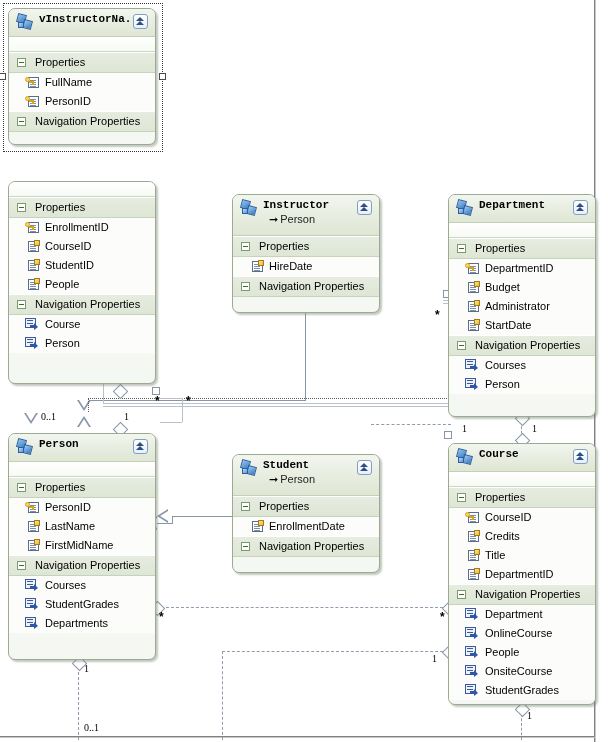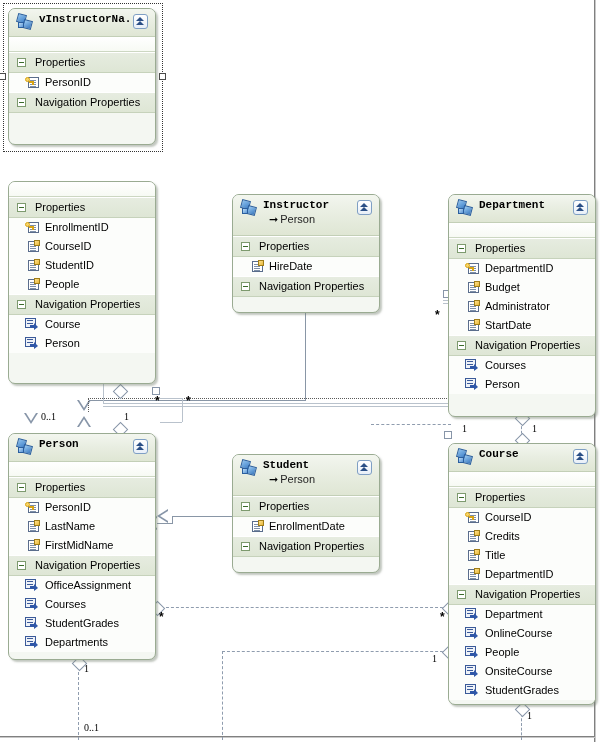--- a/index.html
+++ b/index.html
@@ -316,20 +316,28 @@
         <div class="hdrfill"></div>
         <div class="sect"><span class="exp"></span><span>Properties</span></div>
         <div class="proplist">
           <div class="prop"><span class="picon">
               <span class="page"></span>
               <span class="key">
                 <span class="kh"></span>
                 <span class="kb"></span>
                 <span class="kt"></span>
               </span>
+            </span><span>FullName</span></div>
+          <div class="prop"><span class="picon">
+              <span class="page"></span>
+              <span class="key">
+                <span class="kh"></span>
+                <span class="kb"></span>
+                <span class="kt"></span>
+              </span>
             </span><span>PersonID</span></div>
         </div>
         <div class="sect"><span class="exp"></span><span>Navigation Properties</span></div>
       </div>
       <div class="entity" style="left: 8px; top: 181px; width: 148px; height: 203px;">
         <div class="hdrfill"></div>
         <div class="sect"><span class="exp"></span><span>Properties</span></div>
         <div class="proplist">
           <div class="prop"><span class="picon">
               <span class="page"></span>
@@ -474,26 +482,20 @@
               <span class="corner"></span>
             </span><span>FirstMidName</span></div>
         </div>
         <div class="sect"><span class="exp"></span><span>Navigation Properties</span></div>
         <div class="proplist">
           <div class="prop"><span class="nicon">
               <span class="nbox"></span>
               <span class="nl1"></span>
               <span class="nl2"></span>
               <span class="narr"></span>
-            </span><span>OfficeAssignment</span></div>
-          <div class="prop"><span class="nicon">
-              <span class="nbox"></span>
-              <span class="nl1"></span>
-              <span class="nl2"></span>
-              <span class="narr"></span>
             </span><span>Courses</span></div>
           <div class="prop"><span class="nicon">
               <span class="nbox"></span>
               <span class="nl1"></span>
               <span class="nl2"></span>
               <span class="narr"></span>
             </span><span>StudentGrades</span></div>
           <div class="prop"><span class="nicon">
               <span class="nbox"></span>
               <span class="nl1"></span>

